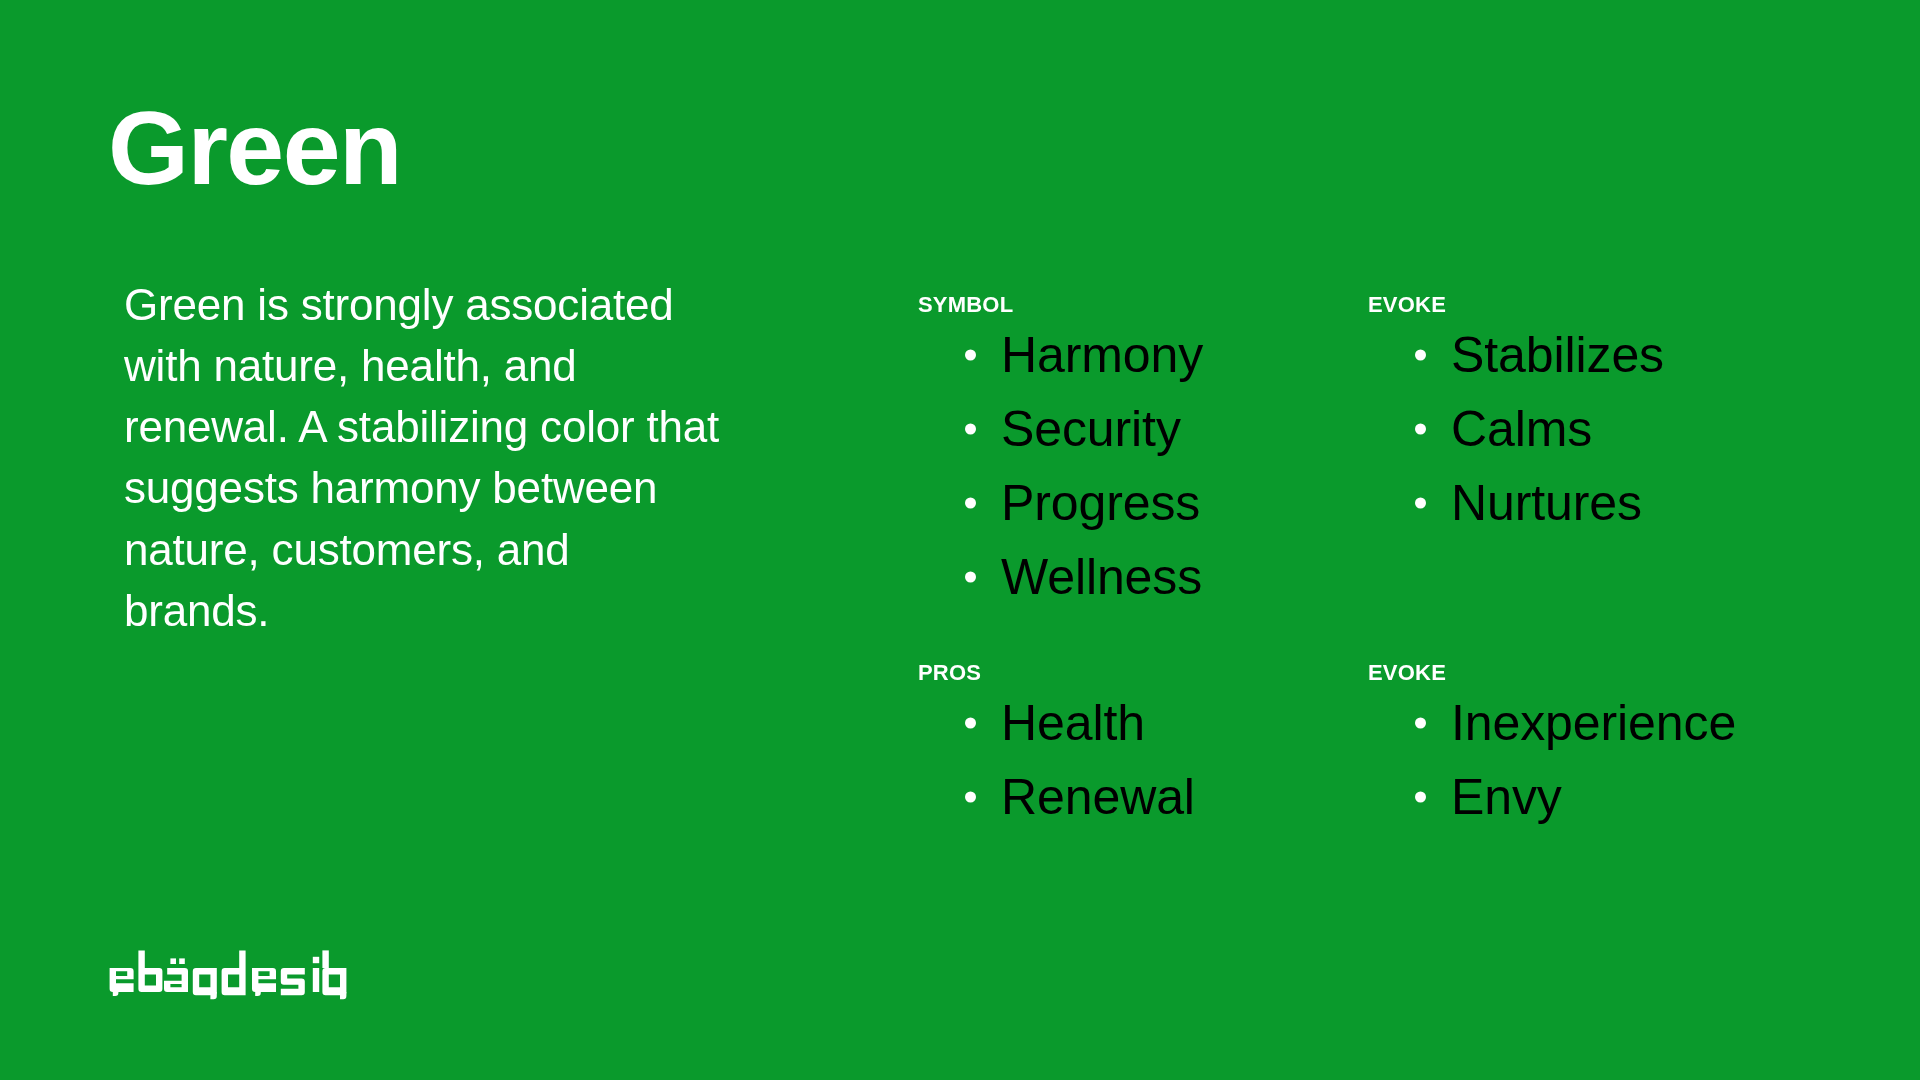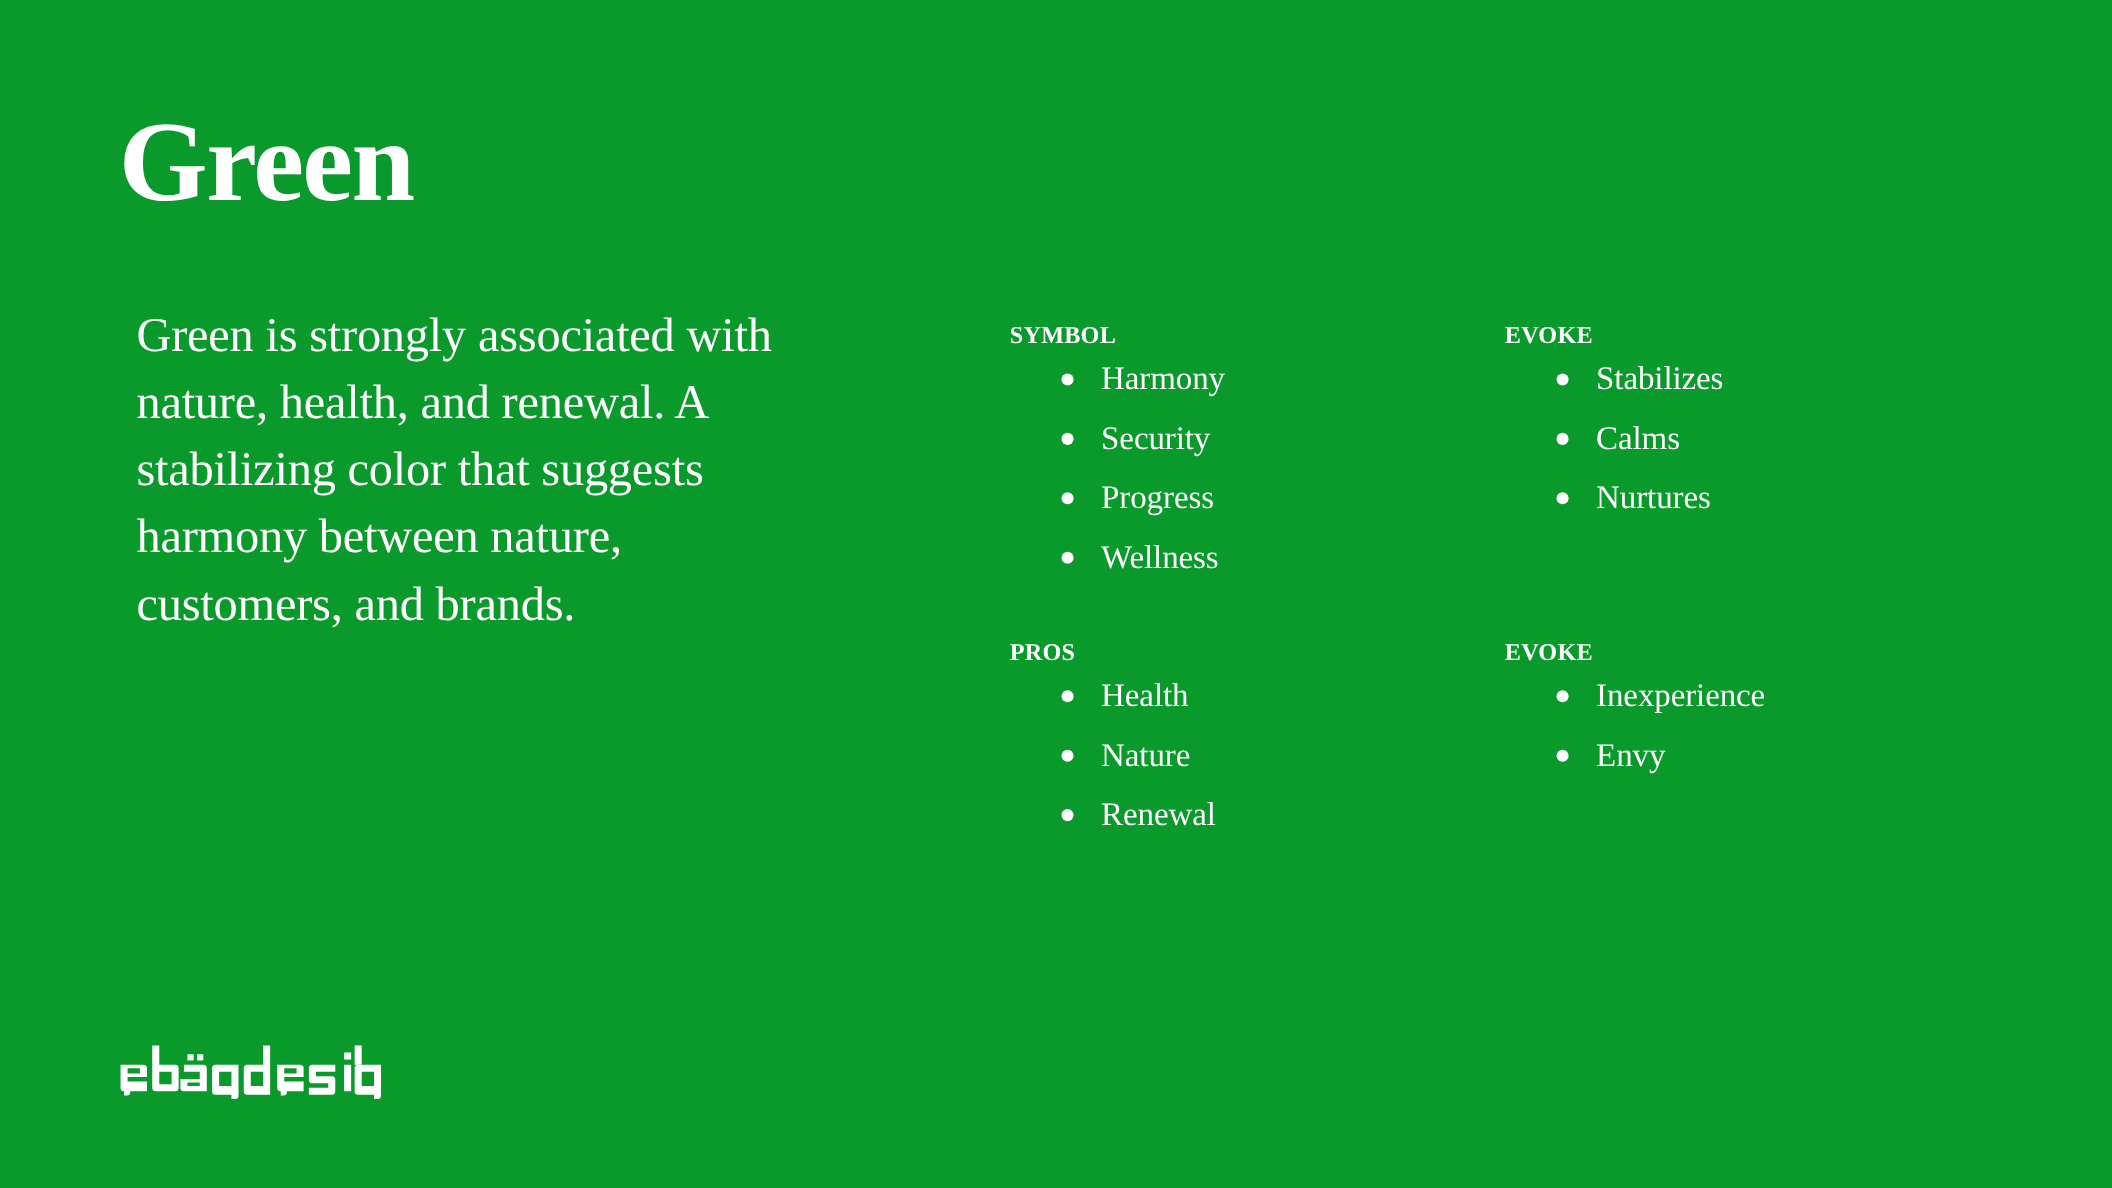--- a/index.html
+++ b/index.html
@@ -13,21 +13,20 @@
     font-family: "Liberation Sans", sans-serif;
     background: #0a9a2c;
   }
 
   #slide {
     position: relative;
     width: 1920px;
     height: 1080px;
     background: #0a9a2c;
     box-sizing: border-box;
-    font-family: Liberation Serif, serif;
   }
 
   
   #left-col {
     position: absolute;
     left: 108px;
     top: 96px;
     width: 640px;
   }
 
@@ -87,23 +86,23 @@
   }
 
   .attr-list {
     list-style: none;
     margin: 0;
     padding: 0;
   }
 
   .attr-item {
     position: relative;
-    font-size: 30px;
+    font-size: 50px;
     font-weight: 400;
-    color: #ffffff;
+    color: #000000;
     line-height: 1.0;
     padding-left: 83px;
     margin-bottom: 24px;
     letter-spacing: -0.1px;
   }
   .attr-item:last-child { margin-bottom: 0; }
 
   .attr-item .bullet {
     position: absolute;
     left: 47px;
@@ -140,21 +139,20 @@
         <ul class="attr-list">
           <li class="attr-item"><span class="bullet"></span><span>Stabilizes</span></li>
           <li class="attr-item"><span class="bullet"></span><span>Calms</span></li>
           <li class="attr-item"><span class="bullet"></span><span>Nurtures</span></li>
         </ul>
       </div>
       <div class="attr-block">
         <div class="attr-heading">PROS</div>
         <ul class="attr-list">
           <li class="attr-item"><span class="bullet"></span><span>Health</span></li>
-          <li class="attr-item"><span class="bullet"></span><span>Nature</span></li>
           <li class="attr-item"><span class="bullet"></span><span>Renewal</span></li>
         </ul>
       </div>
       <div class="attr-block">
         <div class="attr-heading">EVOKE</div>
         <ul class="attr-list">
           <li class="attr-item"><span class="bullet"></span><span>Inexperience</span></li>
           <li class="attr-item"><span class="bullet"></span><span>Envy</span></li>
         </ul>
       </div>

